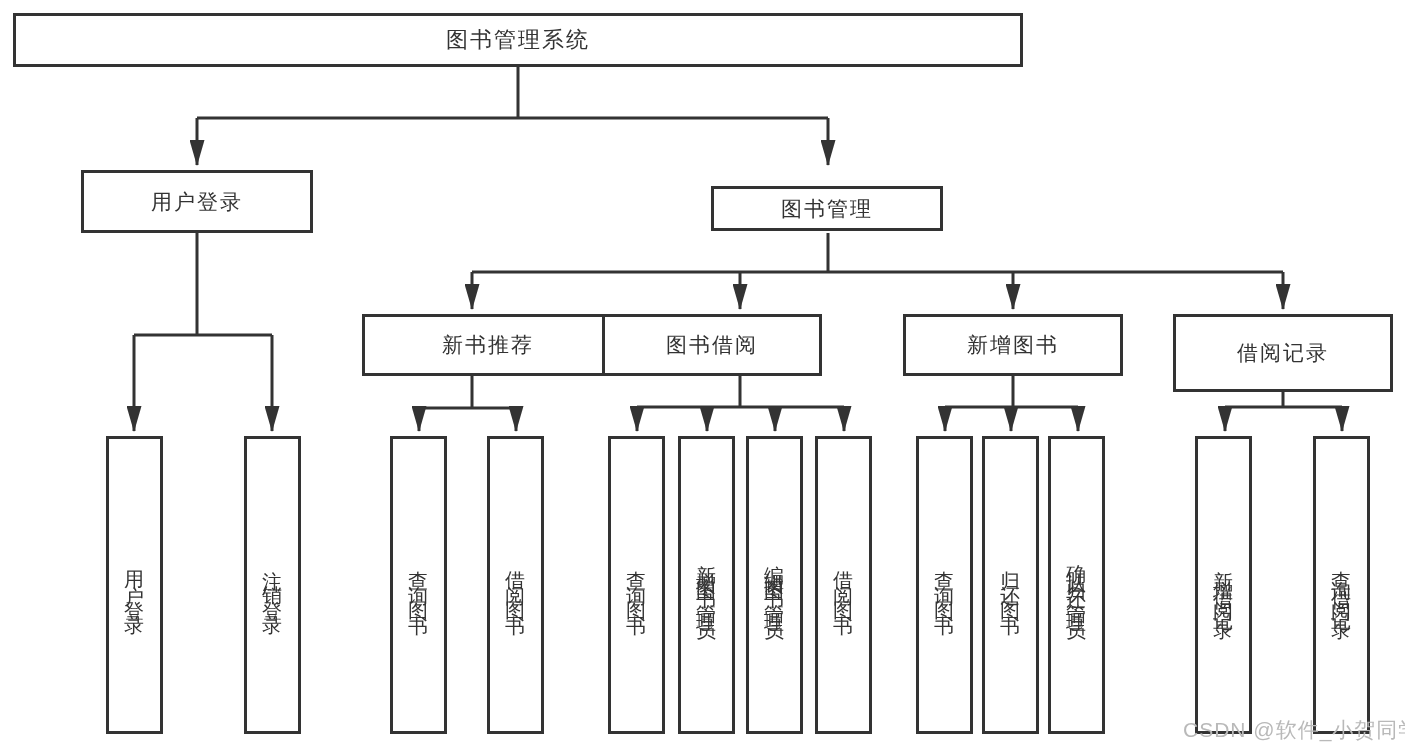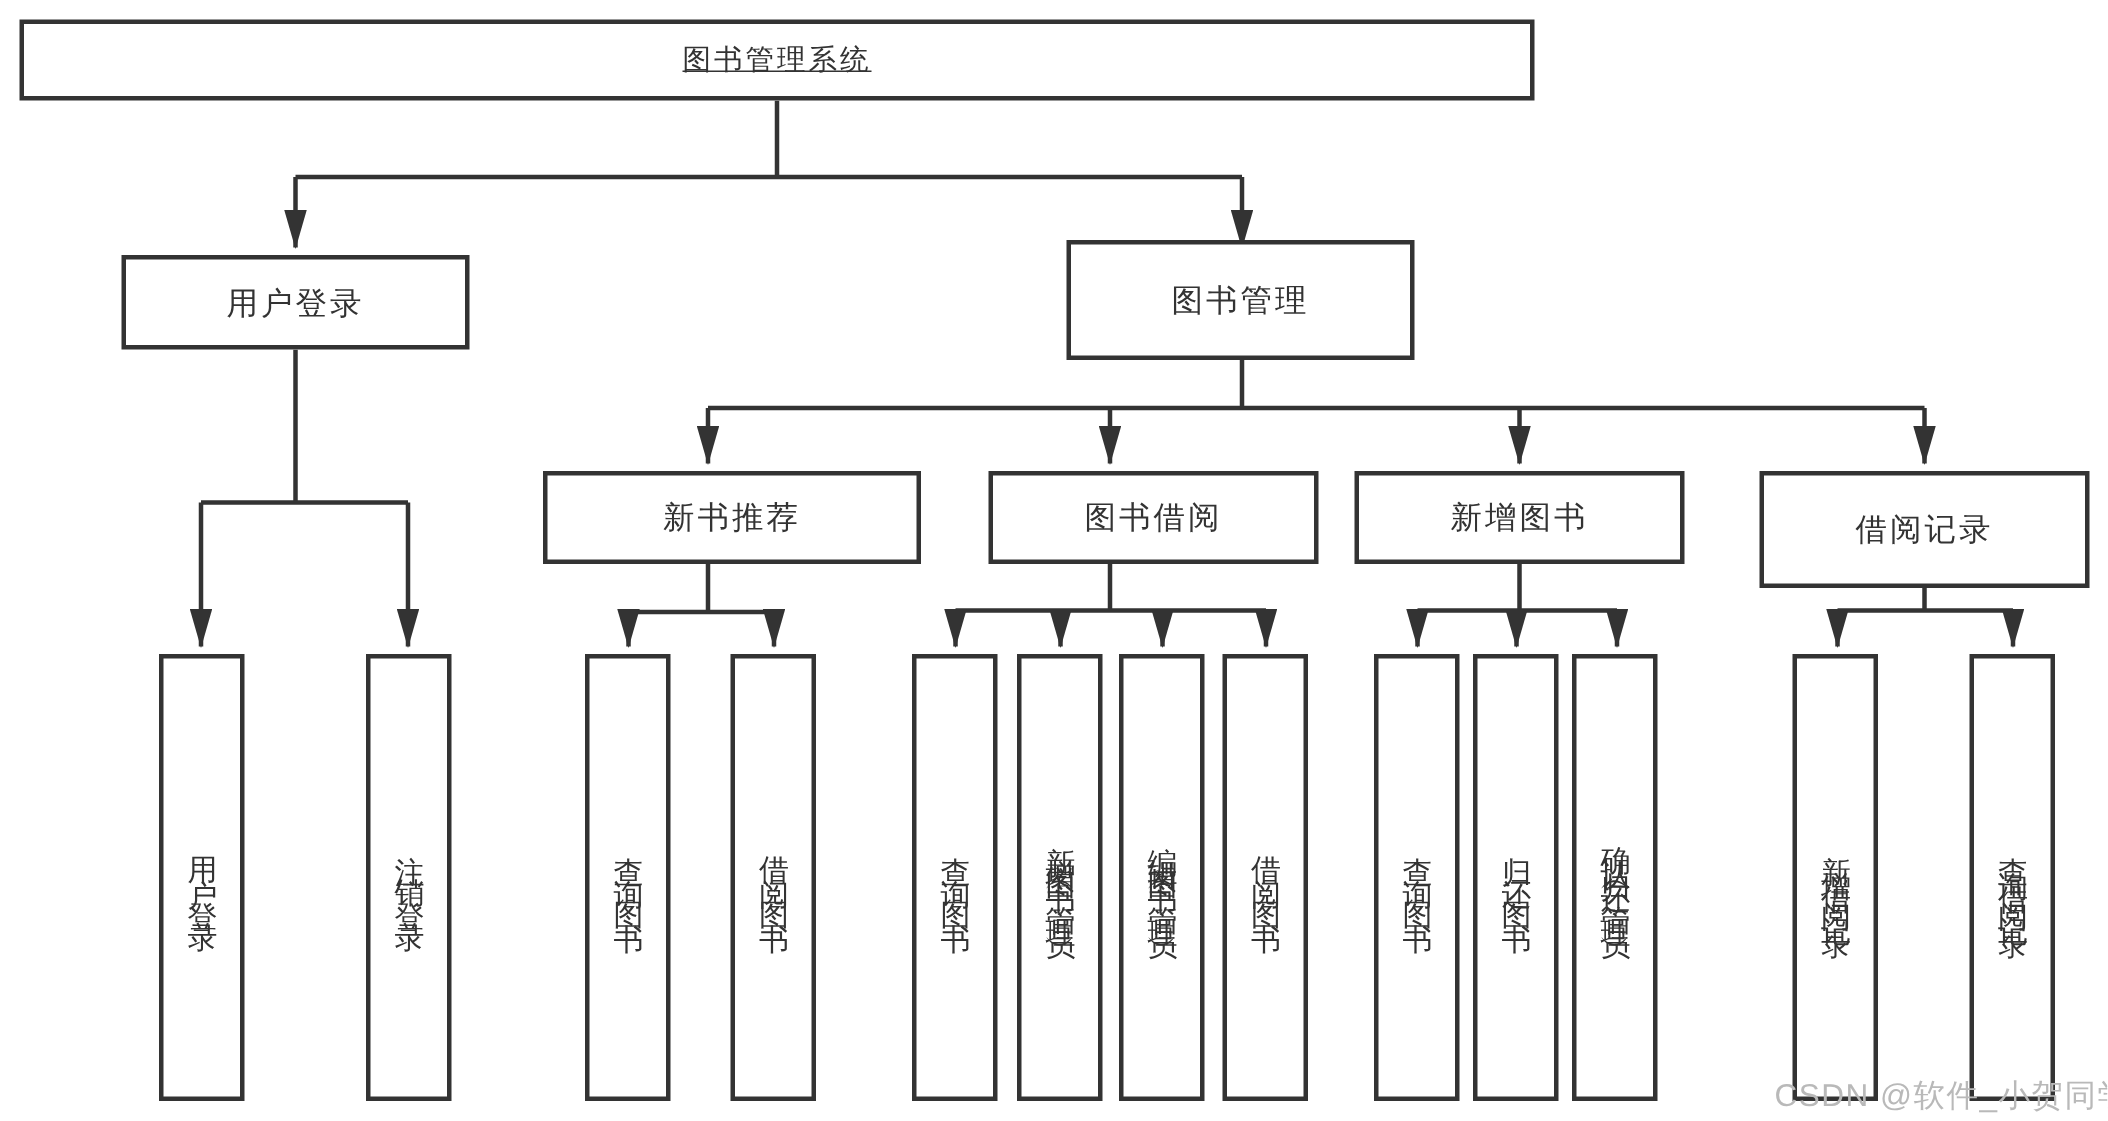--- a/index.html
+++ b/index.html
@@ -25,21 +25,21 @@
     display: flex;
     align-items: center;
     justify-content: center;
   }
   .hlabel {
     font-size: 21px;
     letter-spacing: 2px;
     color: #333333;
     white-space: nowrap;
   }
-  .root-label { font-size: 19px; text-decoration: underline; }
+  .root-label { font-size: 22px; }
   .leaf {
     top: 436px;
     width: 57px;
     height: 298px;
   }
   .vlabel {
     writing-mode: vertical-rl;
     text-orientation: mixed;
     font-size: 20px;
     color: #333333;
@@ -109,28 +109,28 @@
     </g>
   </svg>
 
   <div class="box" style="left:13px;top:13px;width:1010px;height:54px">
     <span class="hlabel root-label">图书管理系统</span>
   </div>
 
   <div class="box" style="left:81px;top:170px;width:232px;height:63px">
     <span class="hlabel">用户登录</span>
   </div>
-  <div class="box" style="left:711px;top:160px;width:232px;height:80px">
+  <div class="box" style="left:711px;top:186px;width:232px;height:45px">
     <span class="hlabel">图书管理</span>
   </div>
 
   <div class="box" style="left:362px;top:314px;width:252px;height:62px">
     <span class="hlabel">新书推荐</span>
   </div>
-  <div class="box" style="left:659px;top:314px;width:220px;height:62px">
+  <div class="box" style="left:602px;top:314px;width:220px;height:62px">
     <span class="hlabel">图书借阅</span>
   </div>
   <div class="box" style="left:903px;top:314px;width:220px;height:62px">
     <span class="hlabel">新增图书</span>
   </div>
   <div class="box" style="left:1173px;top:314px;width:220px;height:78px">
     <span class="hlabel">借阅记录</span>
   </div>
 
   <div class="box leaf" style="left:106px">

